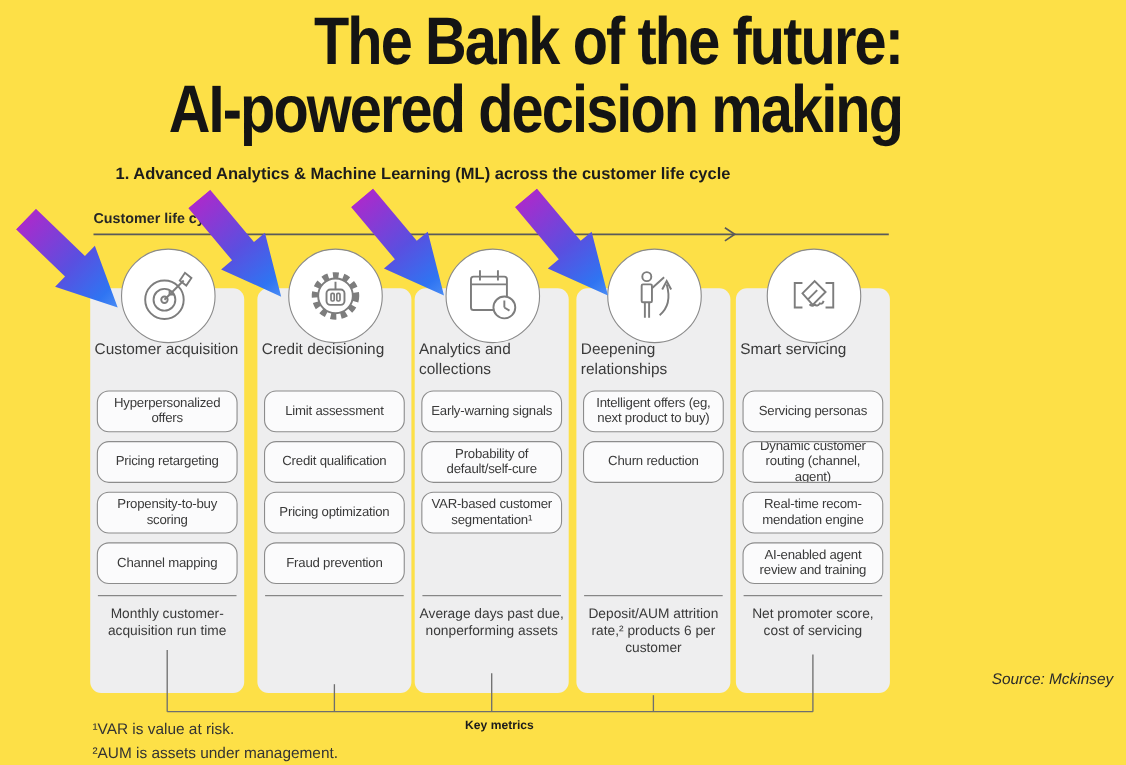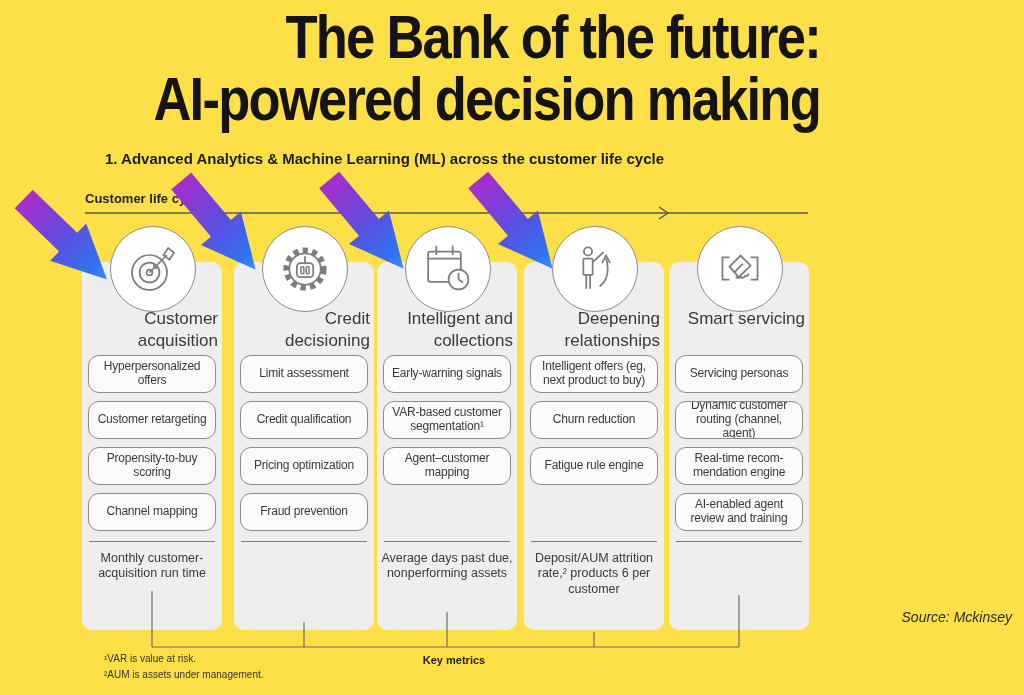--- a/index.html
+++ b/index.html
@@ -17,32 +17,32 @@
   
   .lifecycle-label{position:absolute;left:85px;top:191px;font-size:13px;font-weight:bold;color:#262626;z-index:4;}
   .overlay-svg{position:absolute;left:0;top:0;width:1024px;height:695px;z-index:5;pointer-events:none;}
   
   .col-panel{position:absolute;top:262px;height:368px;background:var(--column-bg);border-radius:10px;z-index:1;}
   .icon-circle{
     position:absolute;top:226px;width:84px;height:84px;border-radius:50%;
     background:#fff;border:1.5px solid #8a8a8a;z-index:3;display:flex;align-items:center;justify-content:center;
   }
   .icon-circle svg{width:56px;height:56px;}
-  .col-title{position:absolute;top:46px;left:4px;right:4px;text-align:right;font-size:17px;line-height:1.3;color:#3a3a3a;}
+  .col-title{position:absolute;top:46px;left:4px;right:4px;text-align:left;font-size:14px;line-height:1.3;color:#3a3a3a;}
   .pills{position:absolute;top:93px;left:6px;right:6px;display:flex;flex-direction:column;gap:8px;}
   .pill{
     height:38px;box-sizing:border-box;background:var(--pill-bg);border:1px solid var(--pill-border);
     border-radius:11px;display:flex;align-items:center;justify-content:center;text-align:center;
     font-size:12px;line-height:1.15;color:#3a3a3a;padding:1px 3px;letter-spacing:-0.2px;overflow:hidden;
   }
   .metric-divider{position:absolute;top:279px;left:7px;right:7px;border-top:1.2px solid #7a7a7a;}
   .col-metric{position:absolute;top:289px;left:3px;right:3px;text-align:center;font-size:12.5px;line-height:1.22;color:#3a3a3a;}
   
   .key-metrics{position:absolute;left:374px;top:654px;width:160px;text-align:center;font-size:11px;font-weight:bold;color:#1c1c1c;}
-  .footnotes{position:absolute;left:104px;top:651px;font-size:10px;line-height:1.6;color:#333;}
+  .footnotes{position:absolute;left:84px;top:651px;font-size:14px;line-height:1.6;color:#333;}
   .source{position:absolute;right:12px;top:609px;font-size:14px;font-style:italic;color:#2b2b2b;}
   
   .grad-arrow{position:absolute;width:118px;height:62px;z-index:30;}
 </style>
 </head>
 <body>
 
 <div class="slide">
 
   <div class="title-block">
@@ -70,21 +70,21 @@
         <line x1="152" y1="647" x2="739" y2="647"></line>
       </g>
   </svg>
 
   <div id="columns">
   <div>
     <div class="col-panel" style="left: 82px; width: 140px;">
       <div class="col-title">Customer acquisition</div>
       <div class="pills">
             <div class="pill">Hyperpersonalized offers</div>
-            <div class="pill">Customer retargeting</div>
+            <div class="pill">Pricing retargeting</div>
             <div class="pill">Propensity-to-buy scoring</div>
             <div class="pill">Channel mapping</div>
           </div>
       <div class="metric-divider"></div>
       <div class="col-metric">Monthly customer-acquisition run time</div>
     </div>
     <div class="icon-circle" style="left: 110px;">
           <svg viewBox="0 0 48 48" fill="none" stroke="#7d7d7d" stroke-width="1.5">
     <circle cx="21" cy="27" r="15"></circle>
             <circle cx="21" cy="27" r="8.5"></circle>
@@ -114,25 +114,25 @@
     <rect x="17" y="19" width="14" height="12" rx="3" stroke-width="1.5"></rect>
     <rect x="20.5" y="22" width="2.5" height="6" rx="1" stroke-width="1.3"></rect>
     <rect x="25" y="22" width="2.5" height="6" rx="1" stroke-width="1.3"></rect>
     <line x1="24" y1="19" x2="24" y2="13" stroke-width="1.5"></line>
           </svg>
         </div>
   </div>
 
   <div>
     <div class="col-panel" style="left: 377px; width: 140px;">
-      <div class="col-title">Intelligent and collections</div>
+      <div class="col-title">Analytics and collections</div>
       <div class="pills">
             <div class="pill">Early-warning signals</div>
+            <div class="pill">Probability of default/self-cure</div>
             <div class="pill">VAR-based customer segmentation¹</div>
-            <div class="pill">Agent–customer mapping</div>
           </div>
       <div class="metric-divider"></div>
       <div class="col-metric">Average days past due, nonperforming assets</div>
     </div>
     <div class="icon-circle" style="left: 405px;">
           <svg viewBox="0 0 48 48" fill="none" stroke="#7d7d7d" stroke-width="1.5">
     <rect x="7" y="9" width="28" height="26" rx="2"></rect>
     <line x1="7" y1="15" x2="35" y2="15"></line>
     <line x1="14" y1="4" x2="14" y2="12"></line>
             <line x1="28" y1="4" x2="28" y2="12"></line>
@@ -141,21 +141,20 @@
           </svg>
         </div>
   </div>
 
   <div>
     <div class="col-panel" style="left: 524px; width: 140px;">
       <div class="col-title">Deepening relationships</div>
       <div class="pills">
             <div class="pill">Intelligent offers (eg, next product to buy)</div>
             <div class="pill">Churn reduction</div>
-            <div class="pill">Fatigue rule engine</div>
           </div>
       <div class="metric-divider"></div>
       <div class="col-metric">Deposit/AUM attrition rate,² products 6 per customer</div>
     </div>
     <div class="icon-circle" style="left: 552px;">
           <svg viewBox="0 0 48 48" fill="none" stroke="#7d7d7d" stroke-width="1.5">
     <circle cx="18" cy="9" r="3.5"></circle>
     <rect x="14" y="15" width="8" height="14" rx="1"></rect>
     <line x1="16.5" y1="29" x2="16.5" y2="41"></line>
             <line x1="19.8" y1="29" x2="19.8" y2="41"></line>
@@ -169,20 +168,21 @@
   <div>
     <div class="col-panel" style="left: 669px; width: 140px;">
       <div class="col-title">Smart servicing</div>
       <div class="pills">
             <div class="pill">Servicing personas</div>
             <div class="pill">Dynamic customer routing (channel, agent)</div>
             <div class="pill">Real-time recom-mendation engine</div>
             <div class="pill">AI-enabled agent review and training</div>
           </div>
       <div class="metric-divider"></div>
+      <div class="col-metric">Net promoter score, cost of servicing</div>
     </div>
     <div class="icon-circle" style="left: 697px;">
           <svg viewBox="0 0 48 48" fill="none" stroke="#7d7d7d" stroke-width="1.5">
     <path d="M15 14 H9 V33 H15"></path>
             <path d="M33 14 H39 V33 H33"></path>
     <path d="M15 22 L24.5 12.5 L33 21 L23 31 Z"></path>
     <path d="M19.5 26.5 L26.5 19.5"></path>
     <path d="M20.5 30.5 q2 2.2 4 .2 q2 2 4 -.8 q2 1 3 -2"></path>
           </svg>
         </div>

